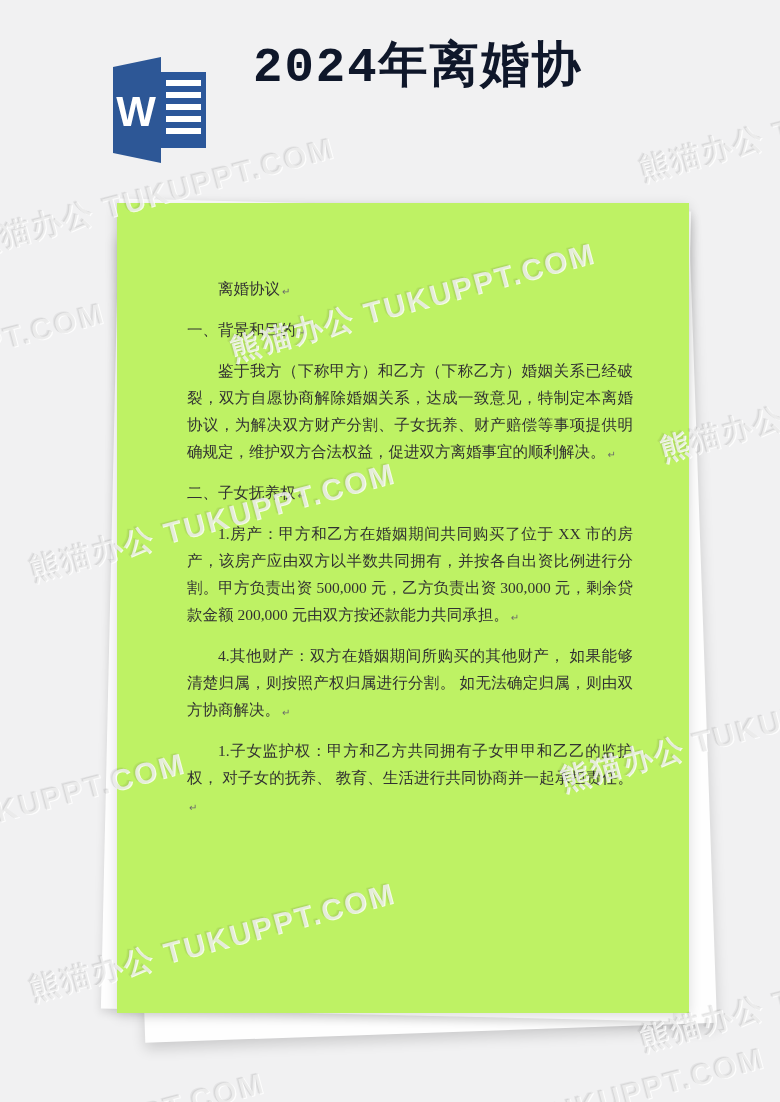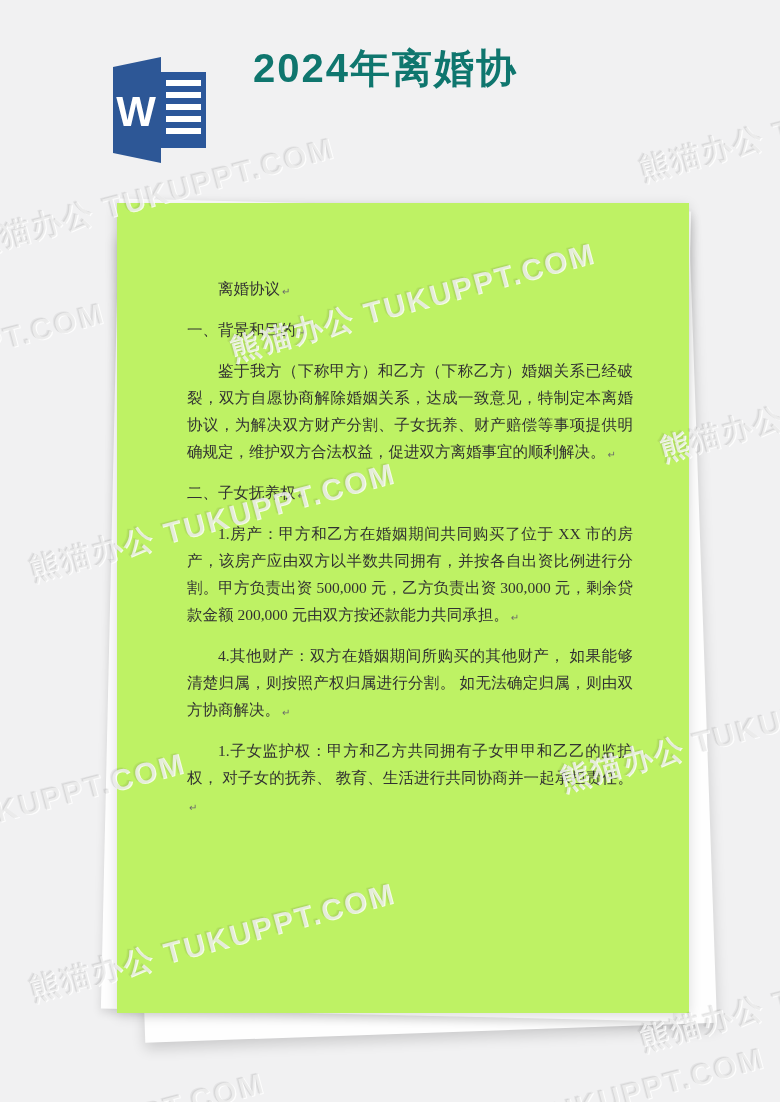--- a/index.html
+++ b/index.html
@@ -9,24 +9,24 @@
     background: #f1f1f2;
     overflow: hidden;
     font-family: "Liberation Serif", serif;
   }
 
   
   .header { position: absolute; left: 0; top: 0; width: 780px; height: 200px; }
   .word-icon { position: absolute; left: 100px; top: 56px; width: 116px; height: 118px; }
   .doc-title {
     position: absolute; left: 253px; top: 40px;
-    color: #0f766e;
-    font-size: 40px; font-weight: 700;
+    color: #0f172a;
+    font-size: 49px; font-weight: 700;
     line-height: 57px; letter-spacing: 2px;
-    font-family: Liberation Sans, sans-serif;
+    font-family: Liberation Mono, monospace;
   }
 
   
   .page-stack { position: absolute; left: 117px; top: 203px; width: 572px; height: 810px; }
   .sheet {
     position: absolute; left: 0; top: 0; right: 0; bottom: 0;
     background: #fefefe;
   }
   .sheet-left {
     transform: translate(-7px, 2px) rotate(1.3deg);

